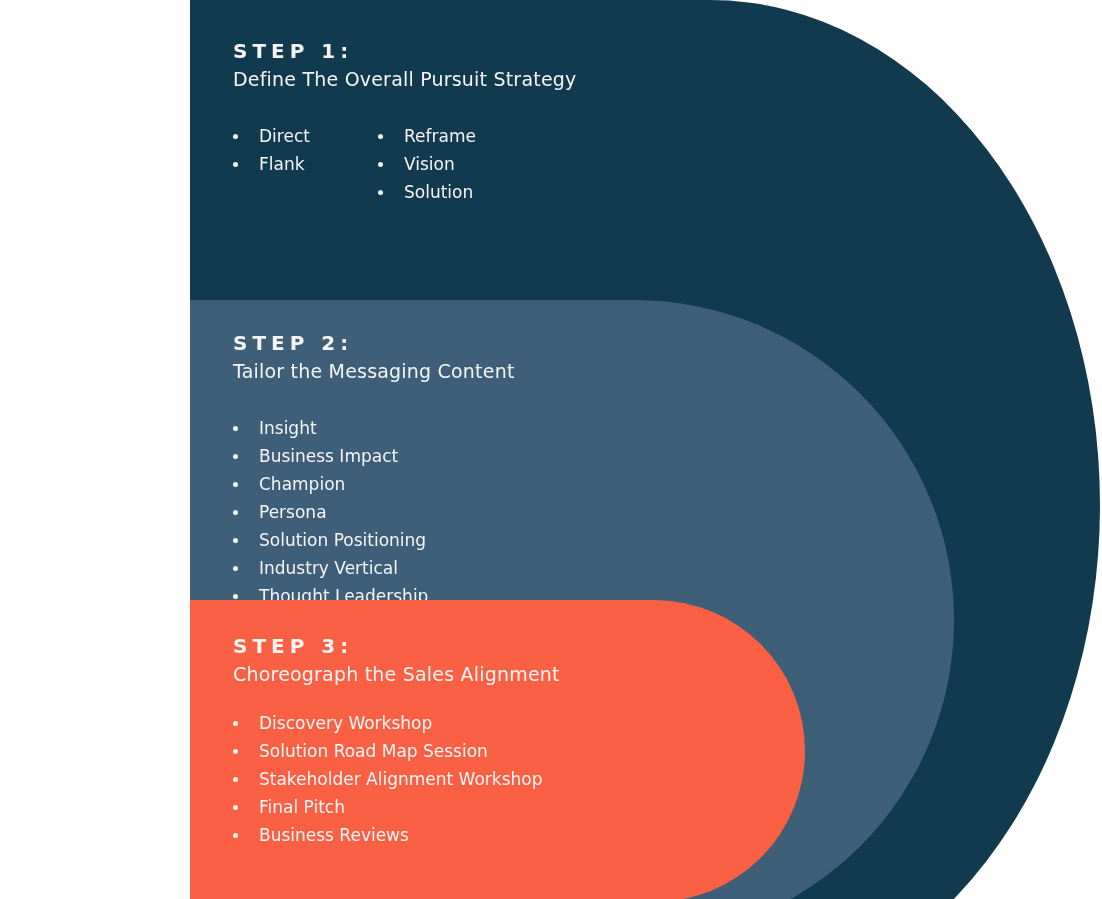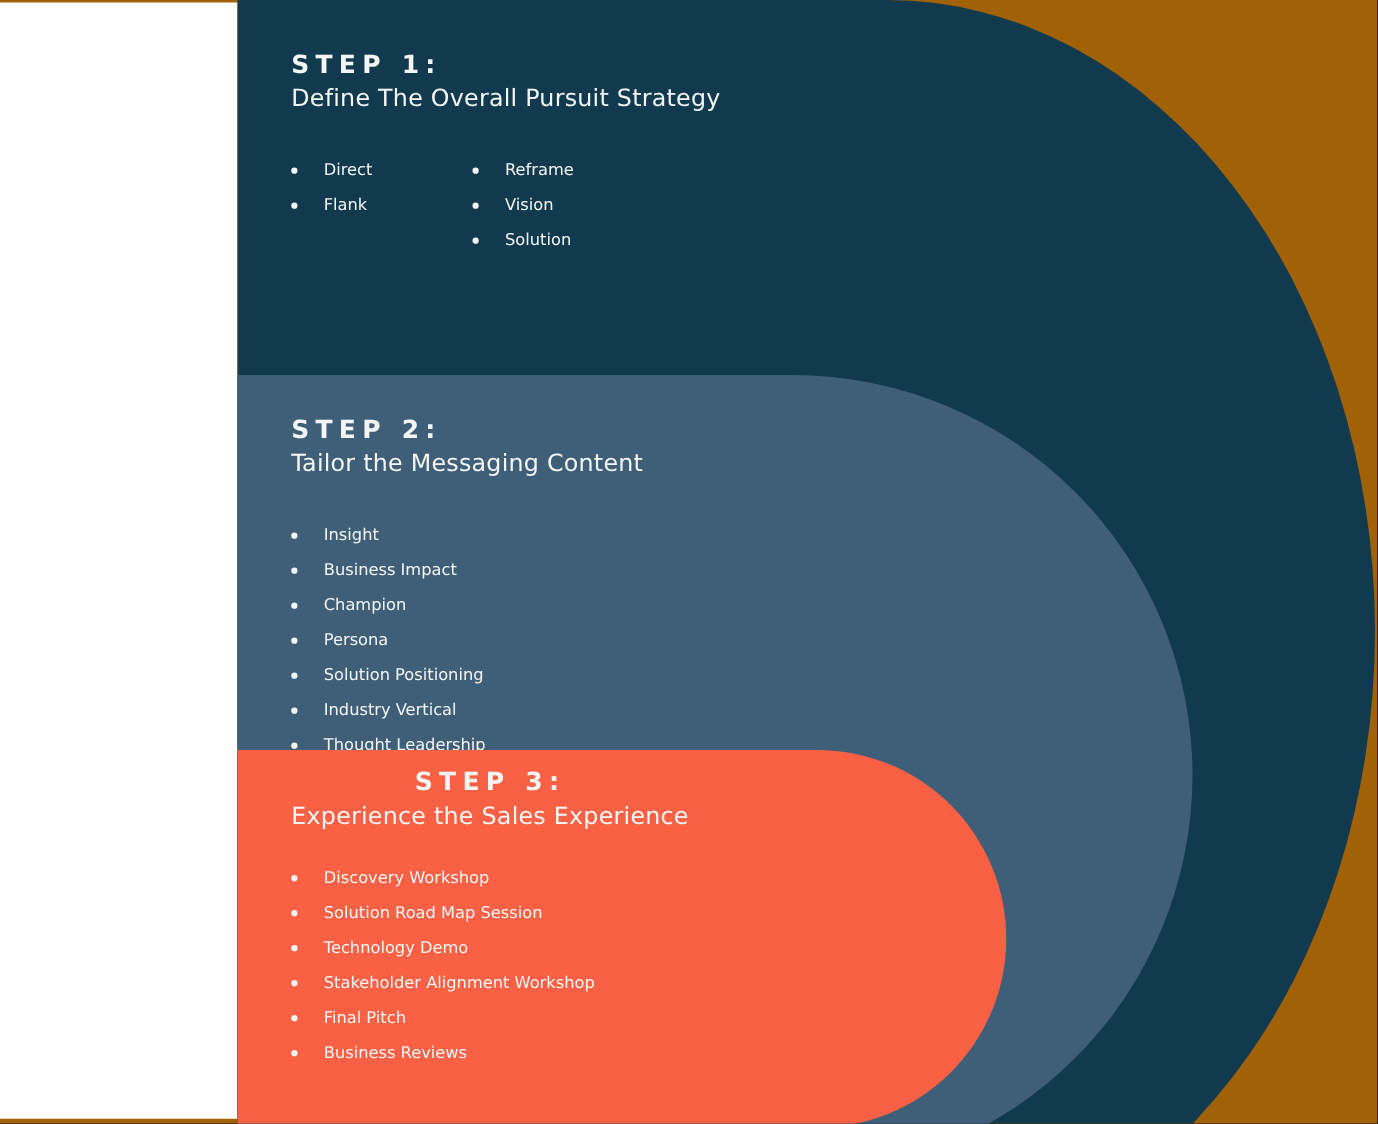--- a/index.html
+++ b/index.html
@@ -1,21 +1,21 @@
 <!DOCTYPE html>
 <html><head>
 <meta charset="utf-8">
 <style>
   html, body { margin: 0; padding: 0; background: #000; }
 
   .canvas {
     position: relative;
     width: 1102px;
     height: 899px;
-    background: #a16207;
+    background: #ffffff;
     overflow: hidden;
     font-family: "DejaVu Sans", "Liberation Sans", sans-serif;
   }
 
   .white-panel {
     position: absolute;
     left: 0; top: 2px;
     width: 190px; height: 893px;
     background: #ffffff;
   }
@@ -37,21 +37,21 @@
   .band-3 {
     top: 600px;
     width: 615px; height: 302px;
     background: #fa6144;
     border-radius: 0 151px 151px 0;
   }
 
   .content { position: absolute; left: 43px; color: #f4f6f6; }
   .content-1 { top: 38px; }
   .content-2 { top: 30px; }
-  .content-3 { top: 12px; text-align: center; }
+  .content-3 { top: 33px; }
 
   .step-label {
     margin: 0;
     font-size: 20px;
     line-height: 26px;
     font-weight: bold;
     letter-spacing: 5px;
     color: #f4f6f6;
   }
   .step-title {
@@ -69,21 +69,21 @@
   .bullets-3 { margin-top: 20px; }
 
   ul.col { list-style: none; margin: 0; padding: 0; }
   .band-1 .col-a { width: 145px; }
   .band-2 .col-a { width: 272px; }
 
   .row {
     display: flex;
     align-items: center;
     height: 28px;
-    font-size: 13px;
+    font-size: 17px;
     white-space: nowrap;
   }
   .dot {
     flex: none;
     width: 5px; height: 5px;
     border-radius: 50%;
     background: #f4f6f6;
     margin-right: 21px;
   }
   .txt { display: inline-block; }
@@ -165,34 +165,30 @@
               <span class="txt">Thought Leadership</span>
             </li>
         </ul>
       </div>
     </div>
   </section>
 
   <section class="band band-3">
     <div class="content content-3">
       <h2 class="step-label">STEP 3:</h2>
-      <h3 class="step-title">Experience the Sales Experience</h3>
+      <h3 class="step-title">Choreograph the Sales Alignment</h3>
       <div class="bullets bullets-3">
         <ul class="col col-a">
           <li class="row">
               <span class="dot"></span>
               <span class="txt">Discovery Workshop</span>
             </li>
           <li class="row">
               <span class="dot"></span>
               <span class="txt">Solution Road Map Session</span>
-            </li>
-          <li class="row">
-              <span class="dot"></span>
-              <span class="txt">Technology Demo</span>
             </li>
           <li class="row">
               <span class="dot"></span>
               <span class="txt">Stakeholder Alignment Workshop</span>
             </li>
           <li class="row">
               <span class="dot"></span>
               <span class="txt">Final Pitch</span>
             </li>
           <li class="row">

